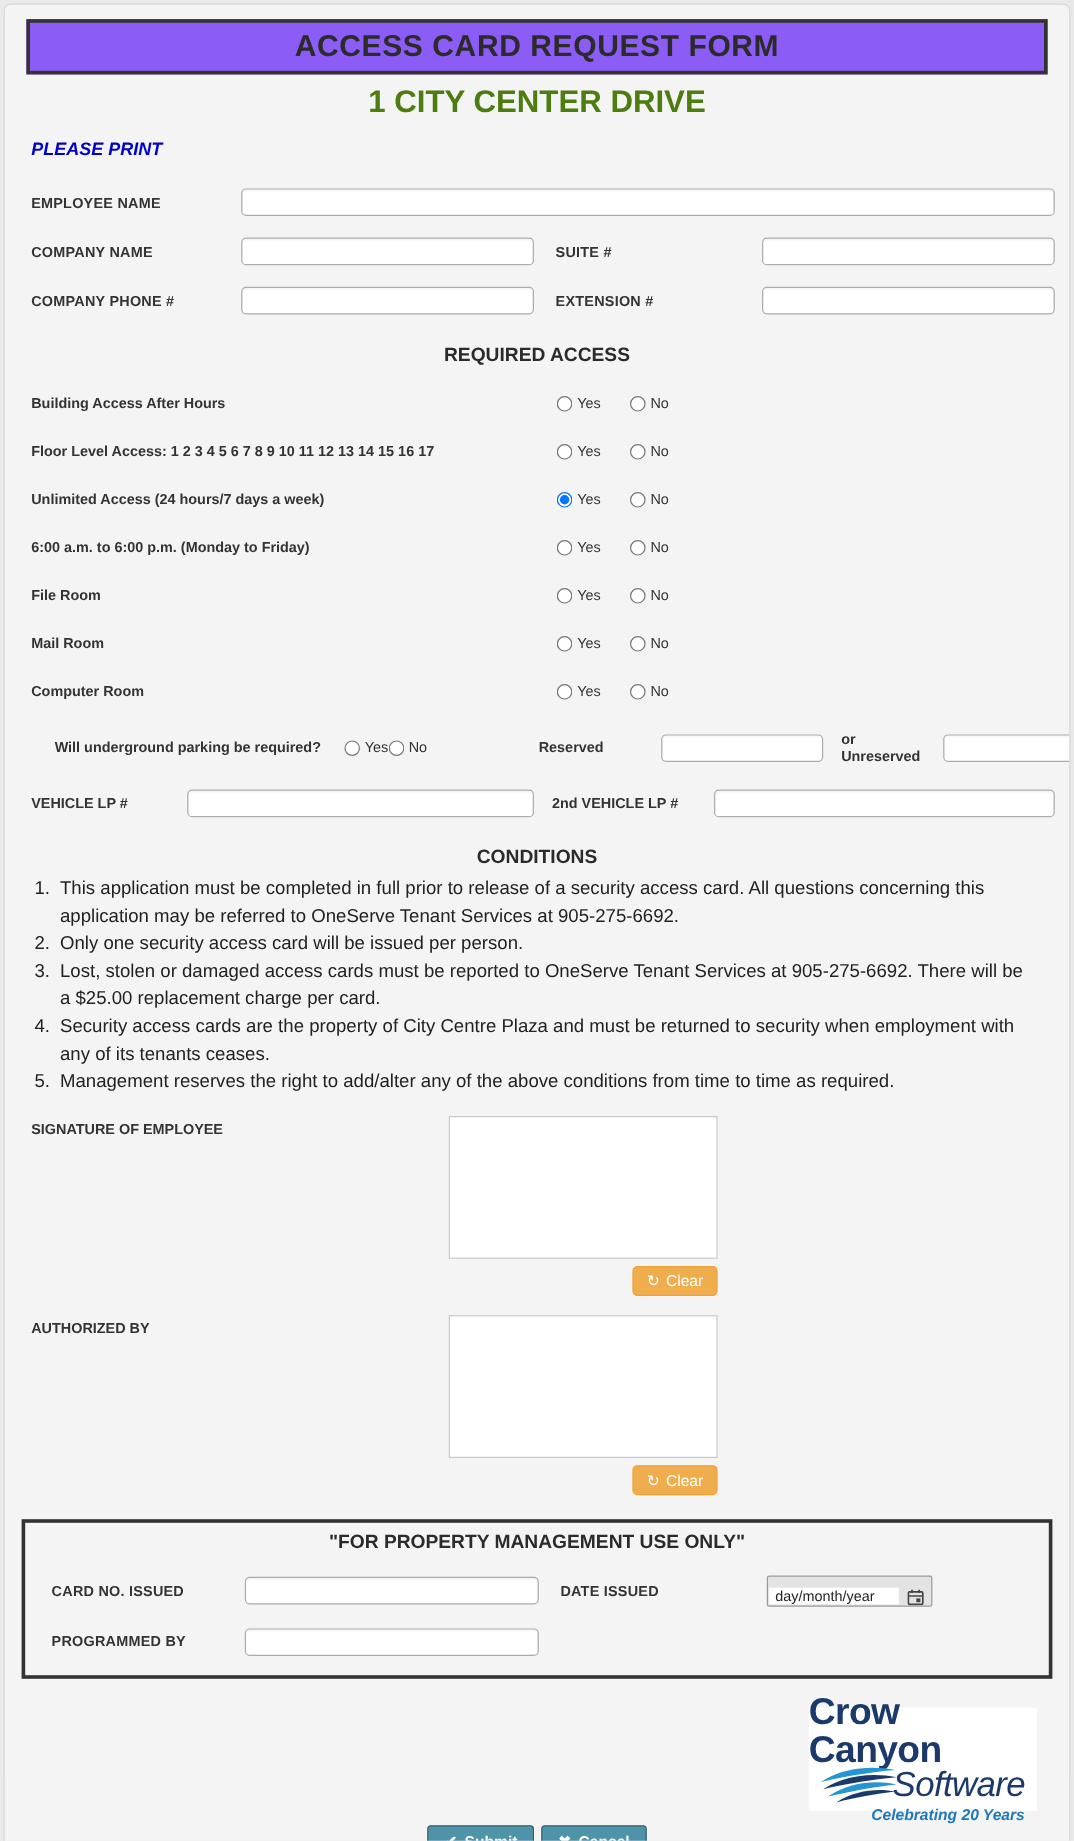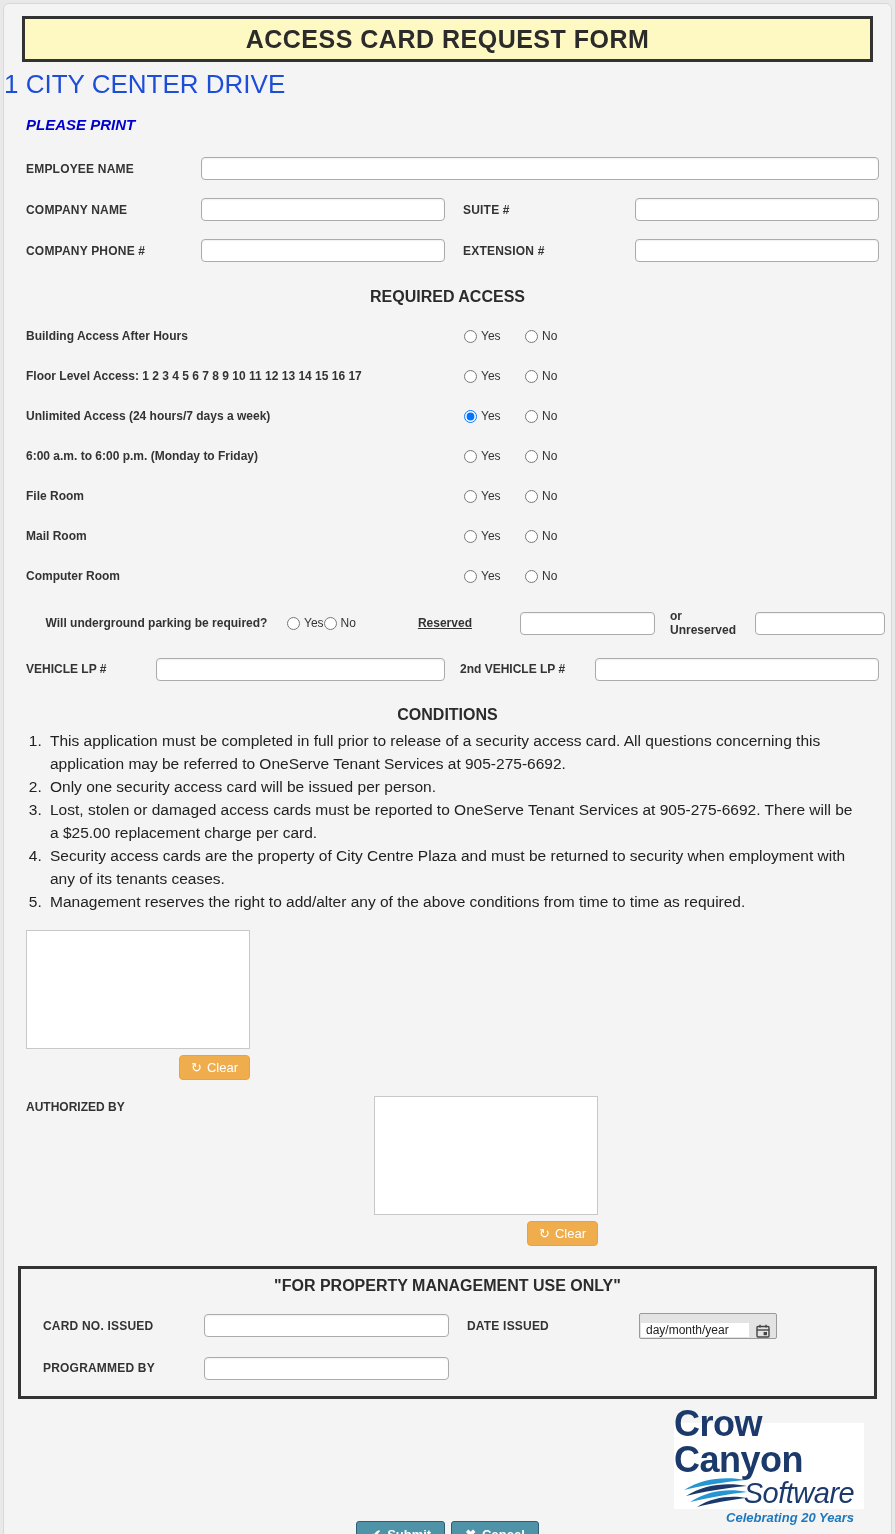--- a/index.html
+++ b/index.html
@@ -11,25 +11,25 @@
   }
   .panel {
     width: 889px; min-height: 1528px; margin: 3px auto;
     background: #f4f4f4;
     border: 1px solid #d8d8d8; border-radius: 6px;
     overflow: hidden;
   }
   
   .title-box {
     margin: 12px 18px 0 18px; height: 46px;
-    background: #fef9c3; border: 3px solid #333;
+    background: #8b5cf6; border: 3px solid #333;
     display: flex; align-items: center; justify-content: center;
   }
   .title-box h1 { font-size: 25px; font-weight: bold; color: #2b2b2b; letter-spacing: .5px; }
-  .subtitle { font-size: 26px; font-weight: normal; color: #1d4ed8; margin-top: 7px; }
+  .subtitle { text-align: center; font-size: 26px; font-weight: bold; color: #4d7c0f; margin-top: 7px; }
   .please-print { margin: 16px 0 0 22px; color: #0000cc; font-weight: bold; font-style: italic; font-size: 15px; }
 
   
   .fields { margin-top: 24px; }
   .frow { display: flex; align-items: center; padding: 0 12px 0 22px; margin-bottom: 18px; }
   .flabel { font-size: 12px; font-weight: bold; color: #333; letter-spacing: .2px; }
   .flabel.c1 { flex: 0 0 175px; }
   .flabel.c3 { flex: 0 0 172px; margin-left: 18px; }
   .tinput {
     height: 23px; background: #fff; border: 1px solid #ababab; border-radius: 4px;
@@ -47,21 +47,21 @@
   .arow .alabel { flex: 0 0 438px; font-size: 12px; font-weight: bold; color: #333; }
   .radio-pair { display: flex; align-items: center; }
   .radio-opt { display: flex; align-items: center; width: 61px; font-size: 12px; color: #333; }
   .radio-opt input { margin: 0 4px 0 0; width: 13px; height: 13px; }
 
   
   .parking-row { display: flex; align-items: center; padding: 0 12px 0 22px; margin-top: 14px; height: 26px; }
   .parking-row .plabel { flex: 0 0 261px; font-size: 12px; font-weight: bold; text-align: center; }
   .parking-row .radio-opt { width: 44px; }
   .minor-label { font-size: 12px; font-weight: bold; color: #333; }
-  .reserved-label { margin-left: 62px; text-decoration: underline; }
+  .reserved-label { margin-left: 93px; }
   .tinput.parkbox { width: 135px; margin-left: 48px; }
   .unreserved-label { margin-left: 15px; }
   .tinput.parkbox2 { width: 130px; margin-left: 19px; }
   .vehicle-row { display: flex; align-items: center; padding: 0 12px 0 22px; margin-top: 20px; height: 26px; }
   .vehicle-row .vlabel1 { flex: 0 0 130px; font-size: 12px; font-weight: bold; }
   .tinput.vlp { width: 290px; }
   .vehicle-row .vlabel2 { flex: 0 0 135px; margin-left: 15px; font-size: 12px; font-weight: bold; }
   .tinput.vlp2 { width: 285px; }
 
   
@@ -95,21 +95,21 @@
     width: 108px; border: none; outline: none; background: #fff; margin: 1px;
     font-family: "Liberation Sans", sans-serif; font-size: 12px; padding: 0 5px; color: #222;
   }
   .date-icon-btn { flex: 1; display: flex; align-items: center; justify-content: center; cursor: pointer; }
 
   
   .logo-box {
     width: 190px; height: 86px; background: #fff; margin: 24px 27px 0 auto;
     display: flex; flex-direction: column; align-items: center; justify-content: center;
   }
-  .logo-line1 { font-size: 36px; font-weight: bold; color: #1b3a6b; letter-spacing: -.5px; line-height: 1; }
+  .logo-line1 { font-size: 31px; font-weight: bold; color: #1b3a6b; letter-spacing: -.5px; line-height: 1; }
   .logo-line2 { display: flex; align-items: center; line-height: 1; margin-top: -2px; }
   .logo-line2 svg { margin-right: -4px; }
   .logo-sw { font-size: 29px; color: #1b3a6b; letter-spacing: -.5px; font-style: italic; }
   .logo-tag { font-size: 13px; font-style: italic; font-weight: bold; color: #1e78be; align-self: flex-end; margin-right: 10px; }
 
   
   .actions { display: flex; justify-content: center; gap: 6px; margin-top: 12px; padding-bottom: 16px; }
   .action-btn {
     background: #4e93a8; border: 1px solid #2e5f74; border-radius: 3px;
     color: #fff; font-weight: bold; font-size: 13px; font-family: "Liberation Sans", sans-serif;
@@ -274,20 +274,21 @@
   <div class="section-title cond-title">CONDITIONS</div>
   <ol class="conditions">
     <li>This application must be completed in full prior to release of a security access card. All questions concerning this application may be referred to OneServe Tenant Services at 905-275-6692.</li>
     <li>Only one security access card will be issued per person.</li>
     <li>Lost, stolen or damaged access cards must be reported to OneServe Tenant Services at 905-275-6692. There will be a $25.00 replacement charge per card.</li>
     <li>Security access cards are the property of City Centre Plaza and must be returned to security when employment with any of its tenants ceases.</li>
     <li>Management reserves the right to add/alter any of the above conditions from time to time as required.</li>
   </ol>
 
   <div class="sig-row">
+    <span class="slabel">SIGNATURE OF EMPLOYEE</span>
     <div class="sig-col">
       <div class="sig-pad"></div>
       <button class="clear-btn">
         <span class="ricon">↻</span>
           <span>Clear</span>
       </button>
     </div>
   </div>
 
   <div class="sig-row">

